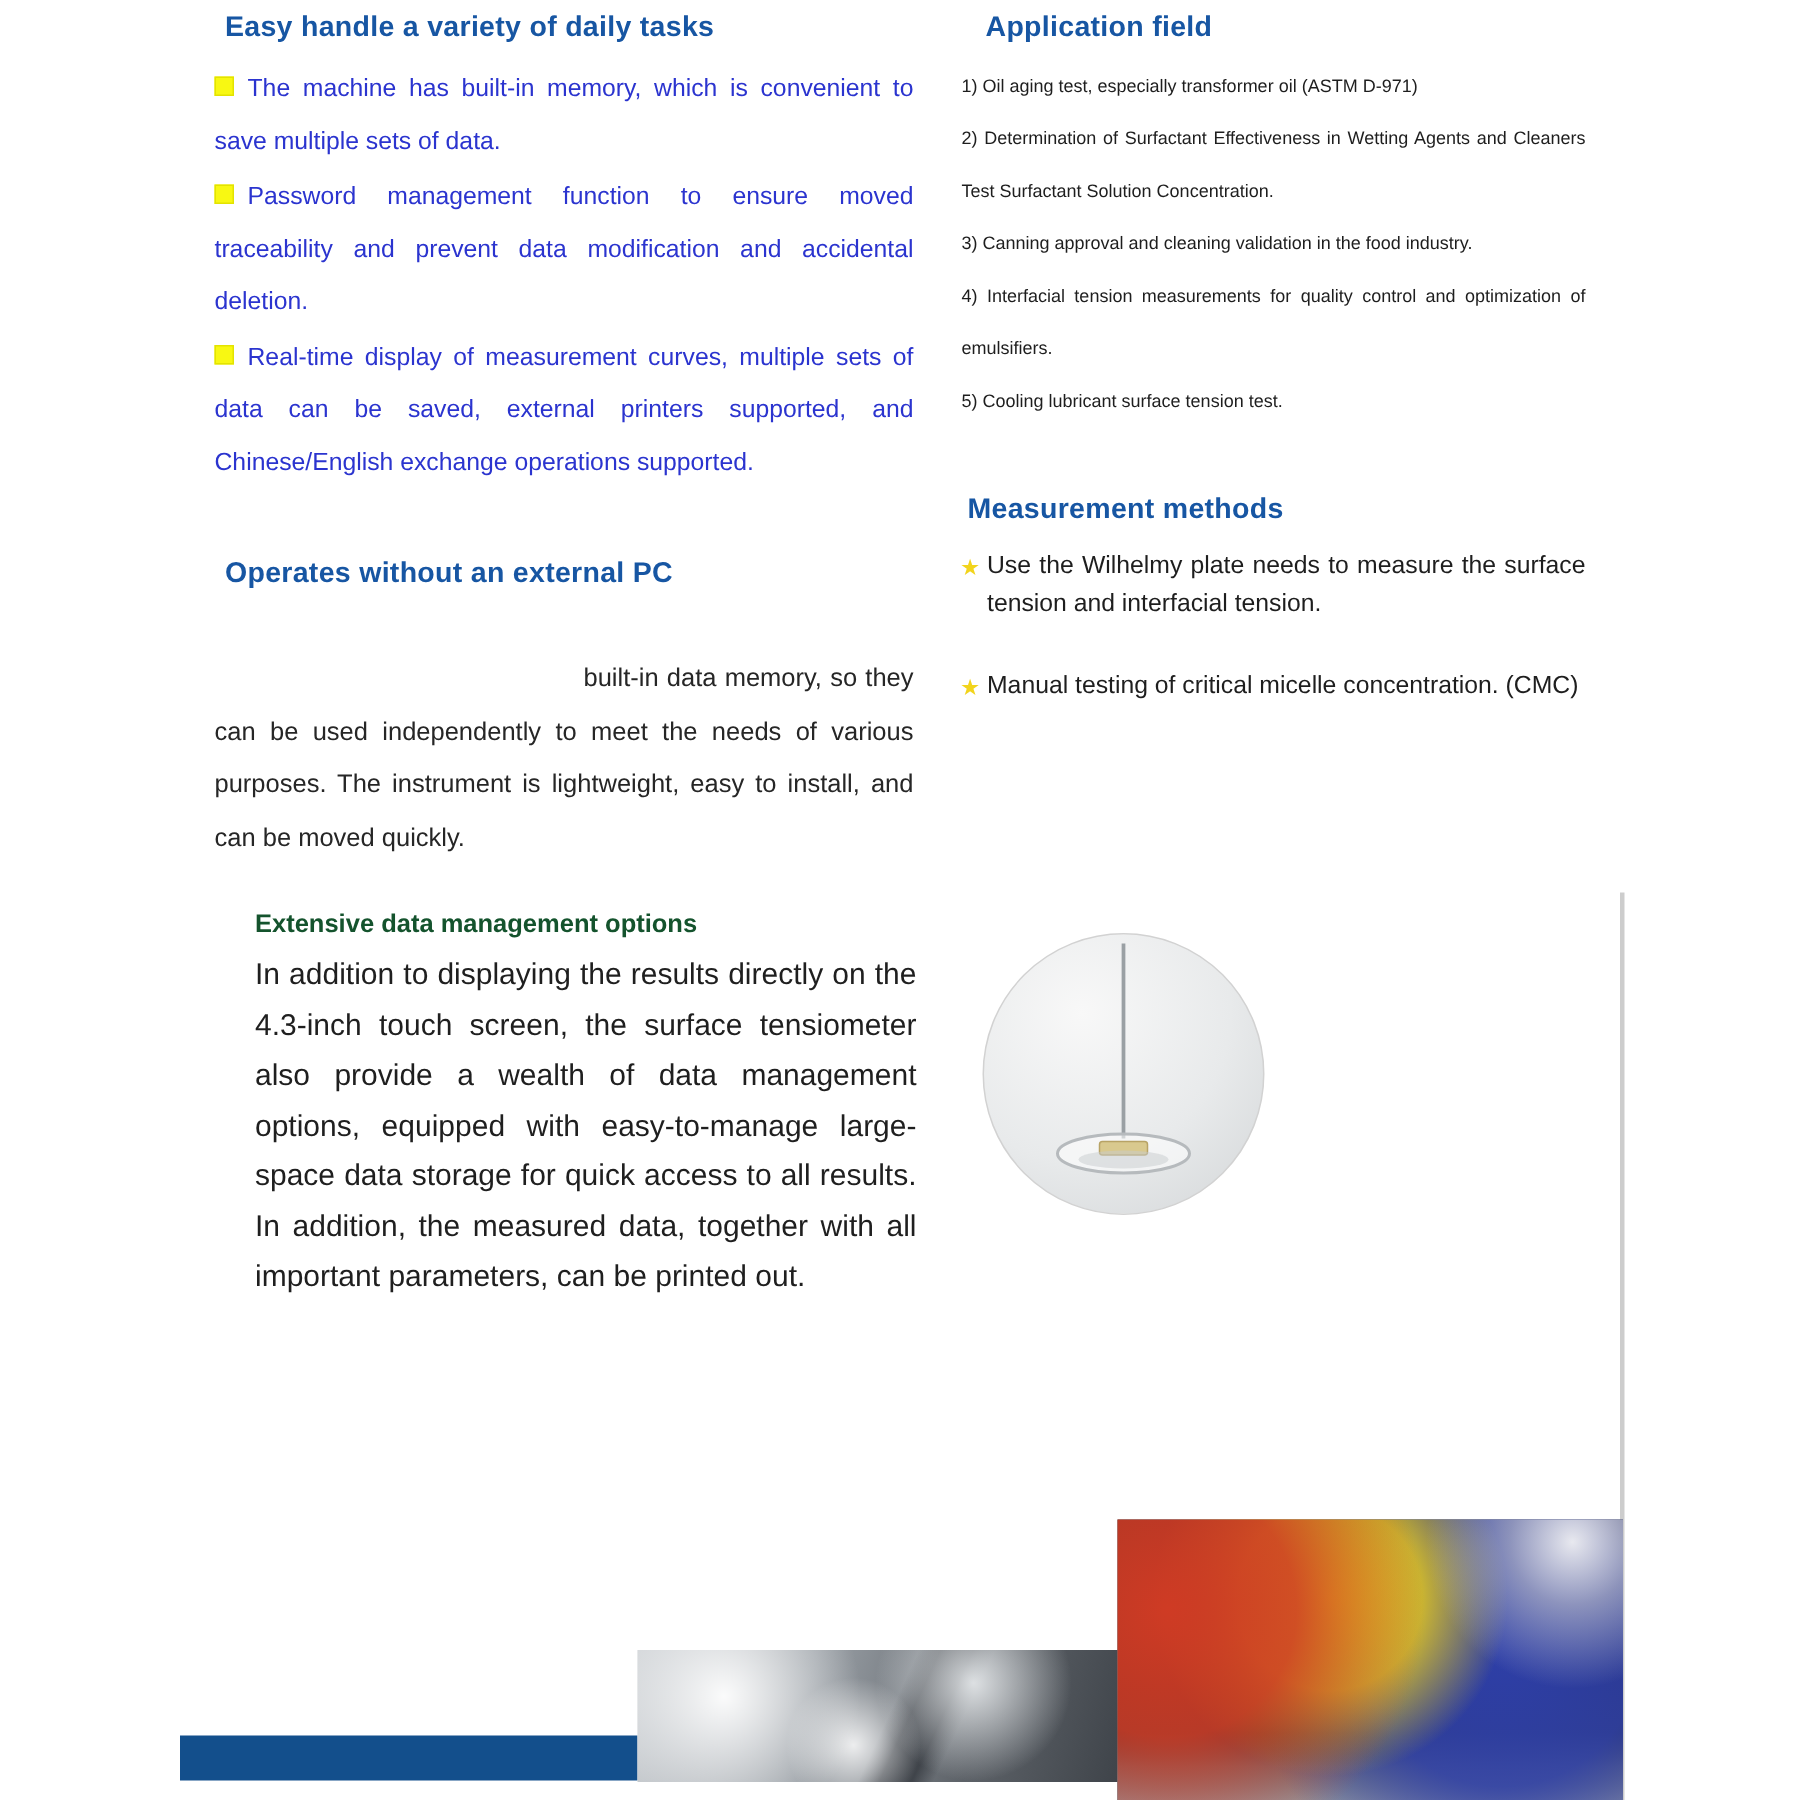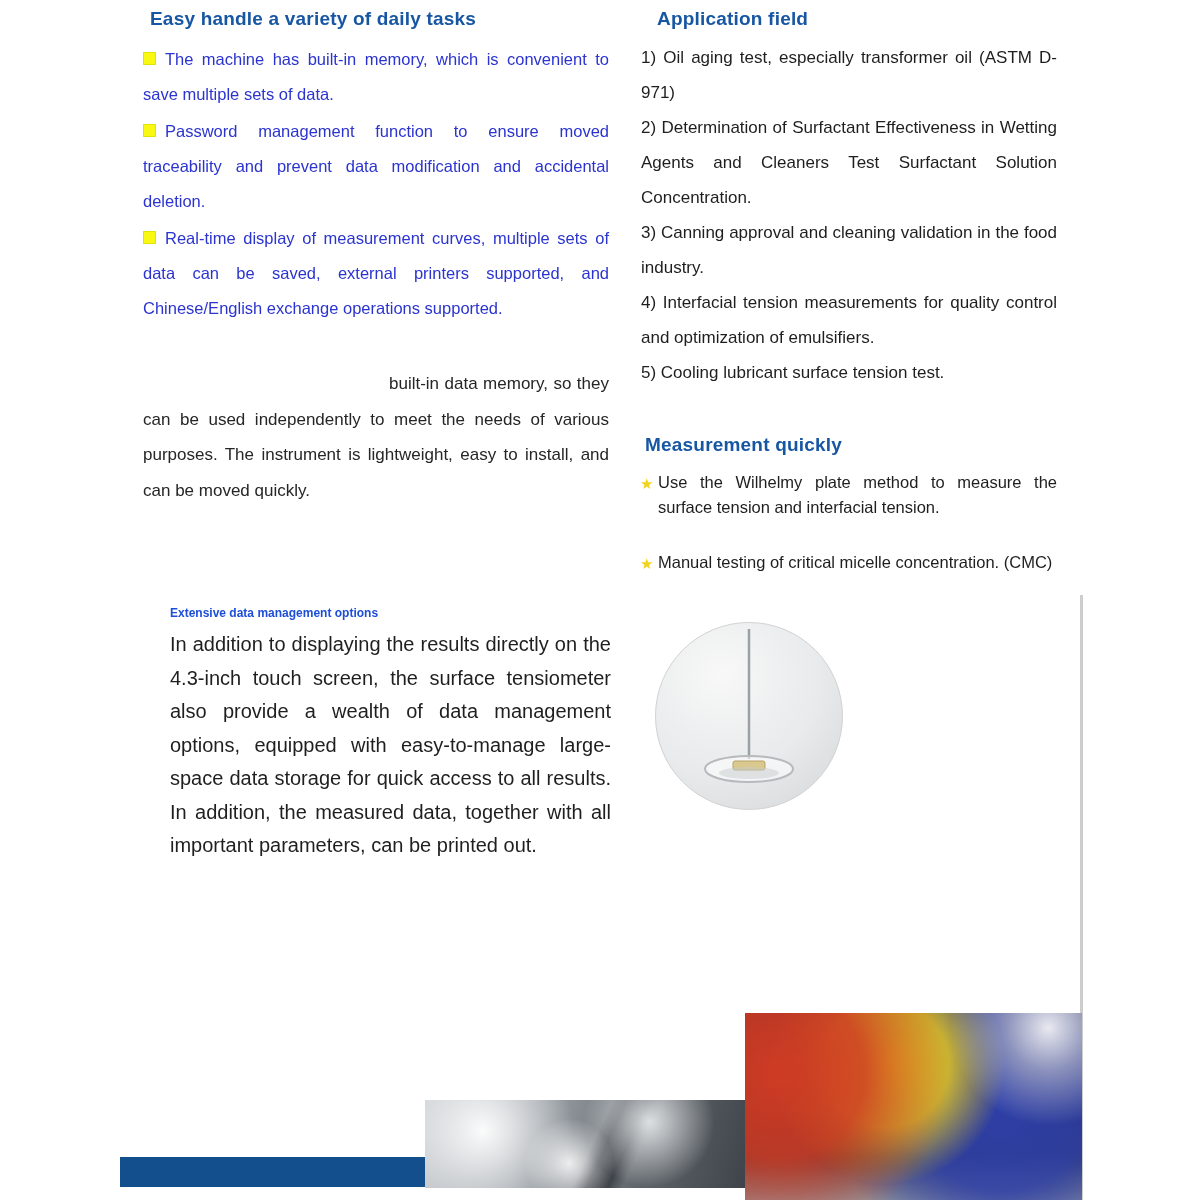--- a/index.html
+++ b/index.html
@@ -23,27 +23,27 @@
     border:1px solid #e3e300; margin-right:9px; vertical-align:baseline;
   }
   .head-nopc { margin:46px 0 0 7px; }
   .para-nopc {
     color:#262626; font-size:17px; line-height:35.5px; text-align:justify;
     margin:40px 0 0 0; text-indent:246px;
   }
 
   
   .section-dm { position:absolute; left:170px; top:606px; width:441px; }
-  .head-dm { color:#1d4ed8; font-size:12px; font-weight:bold; margin:0 0 8px 0; }
+  .head-dm { color:#14532d; font-size:17px; font-weight:bold; margin:0 0 8px 0; }
   .para-dm { color:#1f1f1f; font-size:20px; line-height:33.5px; text-align:justify; margin:0; }
 
   
   .col-right { position:absolute; left:641px; top:8px; width:416px; }
   .head-app { margin:0 0 10px 16px; }
-  .app-item { color:#1e1e1e; font-size:17px; line-height:35px; text-align:justify; margin:0; }
+  .app-item { color:#1e1e1e; font-size:12px; line-height:35px; text-align:justify; margin:0; }
   .head-methods { margin:44px 0 14px 4px; }
   .method {
     position:relative; padding-left:17px; color:#1e1e1e; font-size:16.5px;
     line-height:25px; text-align:justify; margin:0 0 30px 0;
   }
   .method .star { position:absolute; left:-1px; top:1px; color:#f2d41c; font-size:15px; }
 
   
   .circle-photo {
     position:absolute; left:655px; top:622px; width:186px; height:186px;
@@ -87,36 +87,37 @@
     <p class="bullet-para">
       <span class="sq"></span><span>The machine has built-in memory, which is convenient to save multiple sets of data.</span>
     </p>
     <p class="bullet-para">
       <span class="sq"></span><span>Password management function to ensure moved traceability and prevent data modification and accidental deletion.</span>
     </p>
     <p class="bullet-para">
       <span class="sq"></span><span>Real-time display of measurement curves, multiple sets of data can be saved, external printers supported, and Chinese/English exchange operations supported.</span>
     </p>
 
+    <h2 class="head-blue head-nopc">Operates without an external PC</h2>
     <p class="para-nopc">built-in data memory, so they can be used independently to meet the needs of various purposes. The instrument is lightweight, easy to install, and can be moved quickly.</p>
   </section>
 
   <section class="col-right">
     <h2 class="head-blue head-app">Application field</h2>
 
     <p class="app-item">1) Oil aging test, especially transformer oil (ASTM D-971)</p>
     <p class="app-item">2) Determination of Surfactant Effectiveness in Wetting Agents and Cleaners Test Surfactant Solution Concentration.</p>
     <p class="app-item">3) Canning approval and cleaning validation in the food industry.</p>
     <p class="app-item">4) Interfacial tension measurements for quality control and optimization of emulsifiers.</p>
     <p class="app-item">5) Cooling lubricant surface tension test.</p>
 
-    <h2 class="head-blue head-methods">Measurement quickly</h2>
+    <h2 class="head-blue head-methods">Measurement methods</h2>
 
     <p class="method">
-      <span class="star">★</span><span>Use the Wilhelmy plate method to measure the surface tension and interfacial tension.</span>
+      <span class="star">★</span><span>Use the Wilhelmy plate needs to measure the surface tension and interfacial tension.</span>
     </p>
     <p class="method">
       <span class="star">★</span><span>Manual testing of critical micelle concentration. (CMC)</span>
     </p>
   </section>
 
   <section class="section-dm">
     <h3 class="head-dm">Extensive data management options</h3>
     <p class="para-dm">In addition to displaying the results directly on the 4.3-inch touch screen, the surface tensiometer also provide a wealth of data management options, equipped with easy-to-manage large-space data storage for quick access to all results. In addition, the measured data, together with all important parameters, can be printed out.</p>
   </section>

